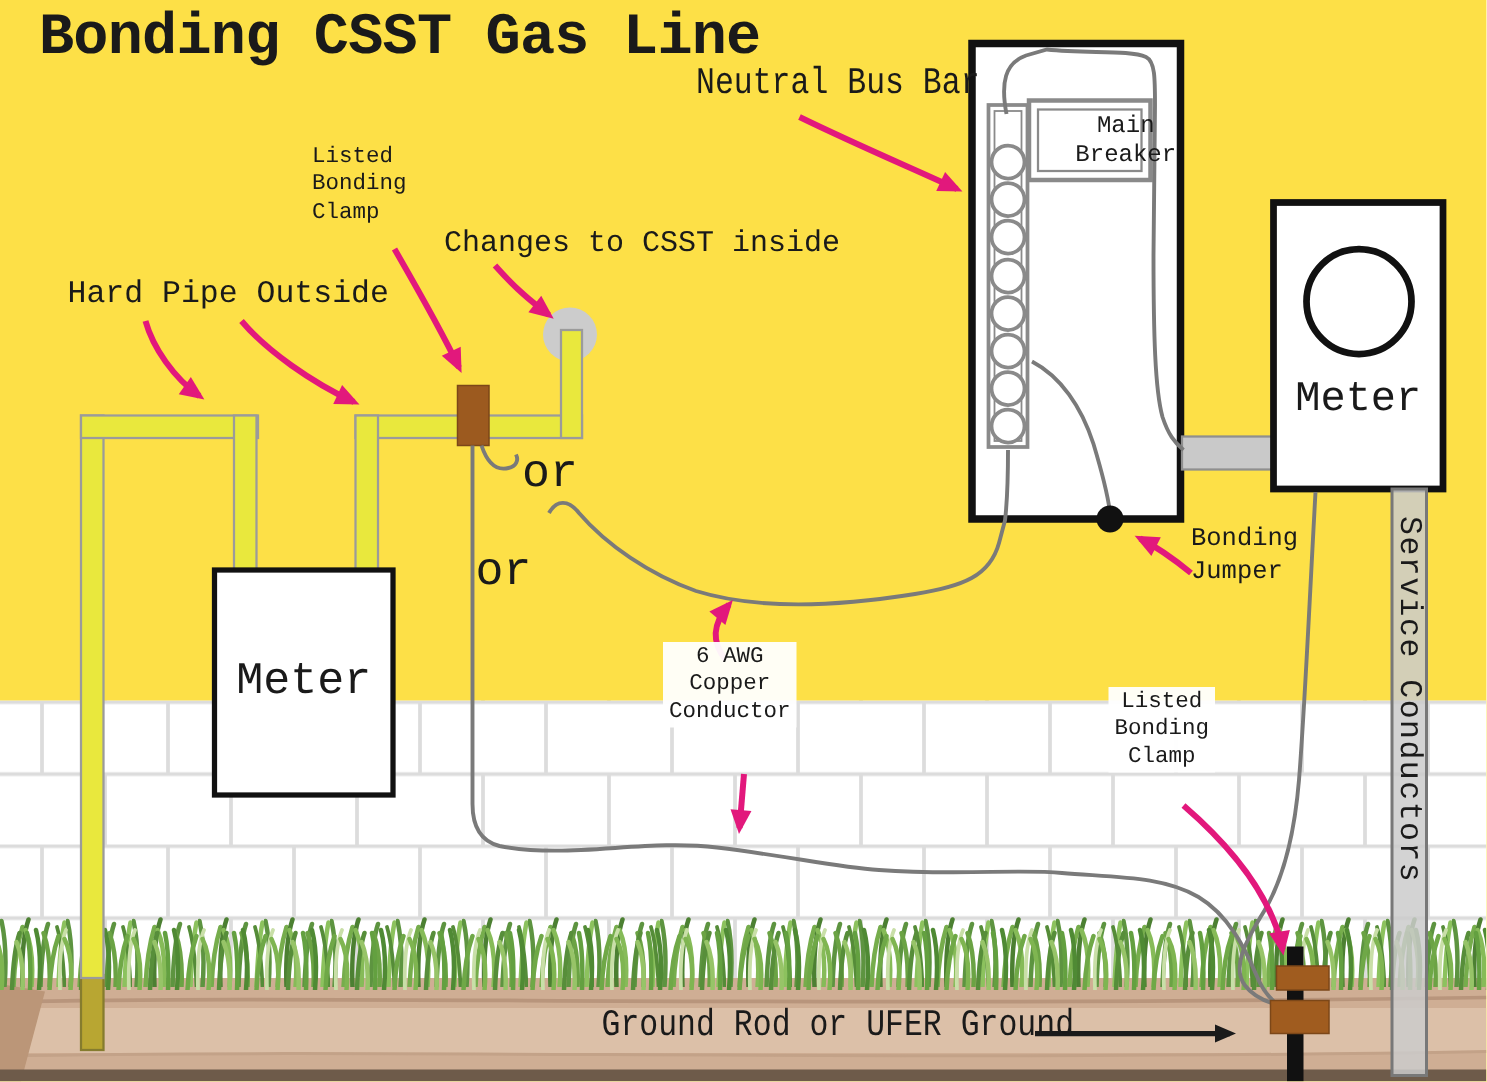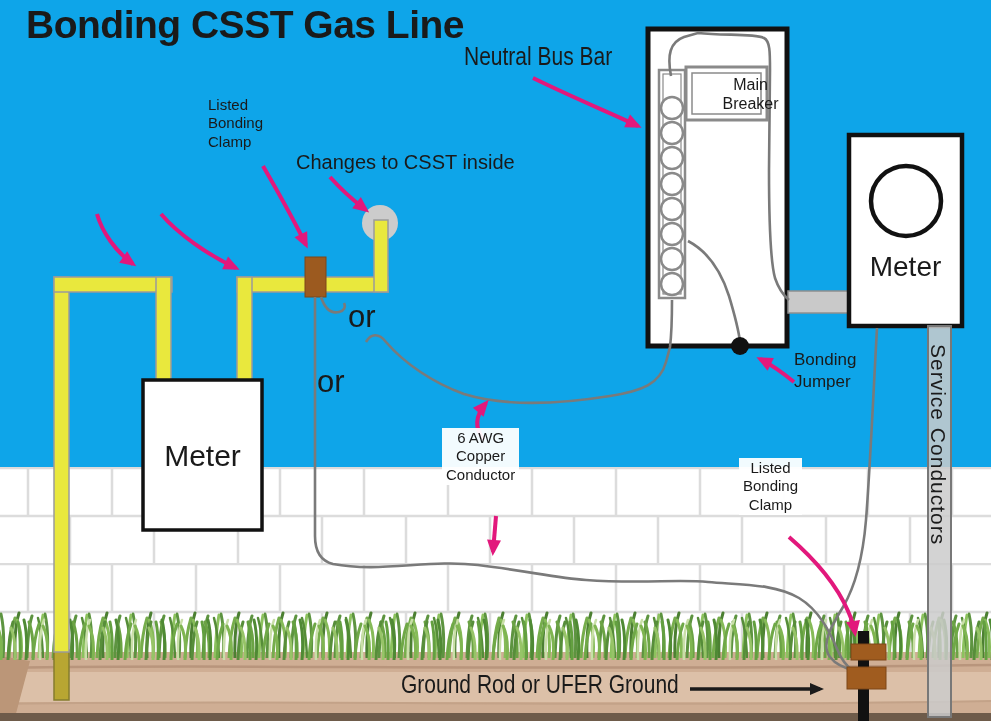--- a/index.html
+++ b/index.html
@@ -1,17 +1,17 @@
 <!DOCTYPE html>
 <html><head>
 <meta charset="utf-8">
 <style>
   html,body{margin:0;padding:0;background:#ffffff;}
-  #stage{position:relative;width:991px;height:721px;overflow:hidden;background:#0ea5e9;
-         font-family:Liberation Sans, sans-serif;color:#1a1a1a;}
+  #stage{position:relative;width:991px;height:721px;overflow:hidden;background:#fde047;
+         font-family:Liberation Mono, monospace;color:#1a1a1a;}
   #diagram-svg{position:absolute;left:0;top:0;}
   .lbl{position:absolute;white-space:nowrap;line-height:1.15;z-index:10;}
   .title{font-size:39px;font-weight:bold;letter-spacing:-0.5px;}
   .l21{font-size:21px;} .l20{font-size:20px;} .l19{font-size:15px;line-height:1.22;}
   .or{font-size:31px;}
   .narrow{transform:scaleX(0.84);transform-origin:left top;}
   .boxtext{text-align:center;}
   .gasmeter{font-size:30px;line-height:1.25;width:119px;}
   .mainbreaker{font-size:16px;line-height:1.2;width:69px;}
   .meterbase{font-size:28px;line-height:1.25;width:113px;}
@@ -138,20 +138,21 @@
     <path d="M496,516 C495,528 494,540 493,552" marker-end="url(#mpink)"></path>
     <path d="M794,382 C783,373 772,365 760,359" marker-end="url(#mpink)"></path>
     <path d="M789,537 C811,556 835,581 848,611 C852,620 854,627 855,633" marker-end="url(#mpink)"></path>
   </g>
 
   <path d="M690,689 L820,689" stroke="#1a1a1a" stroke-width="3.5" fill="none" marker-end="url(#mblack)"></path>
 </svg>
 
 <div class="lbl title" style="left:26px;top:3px;">Bonding CSST Gas Line</div>
 
+<div class="lbl l21" style="left:45px;top:185px;">Hard Pipe Outside</div>
 
 <div class="lbl l19" style="left:208px;top:96px;">
   <div>Listed</div>
   <div>Bonding</div>
   <div>Clamp</div>
 </div>
 
 <div class="lbl l20" style="left:296px;top:151px;">Changes to CSST inside</div>
 
 <div class="lbl narrow" style="left:464px;top:42px;font-size:25px;">Neutral Bus Bar</div>

